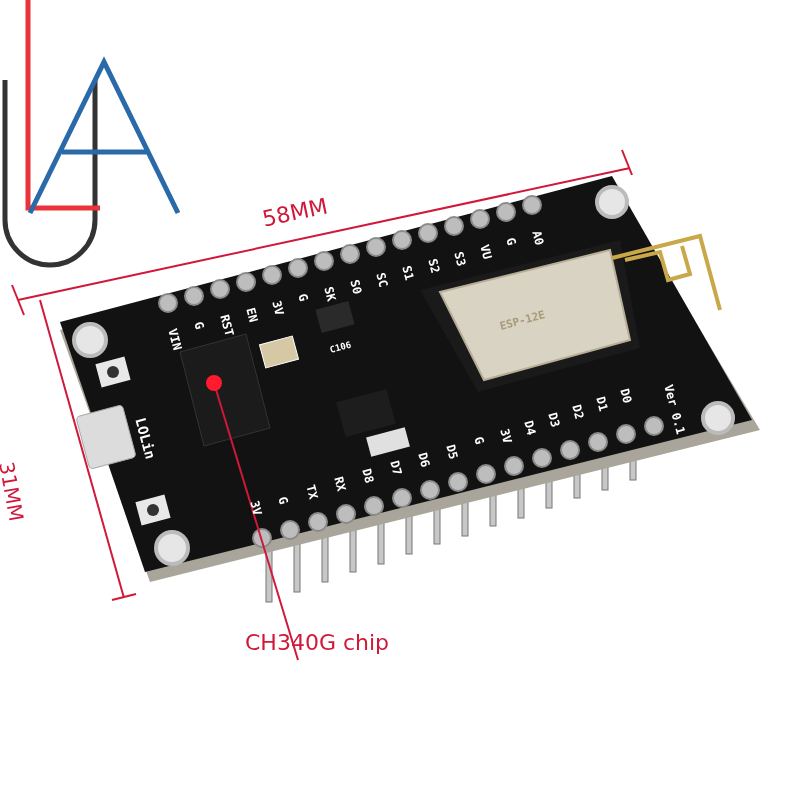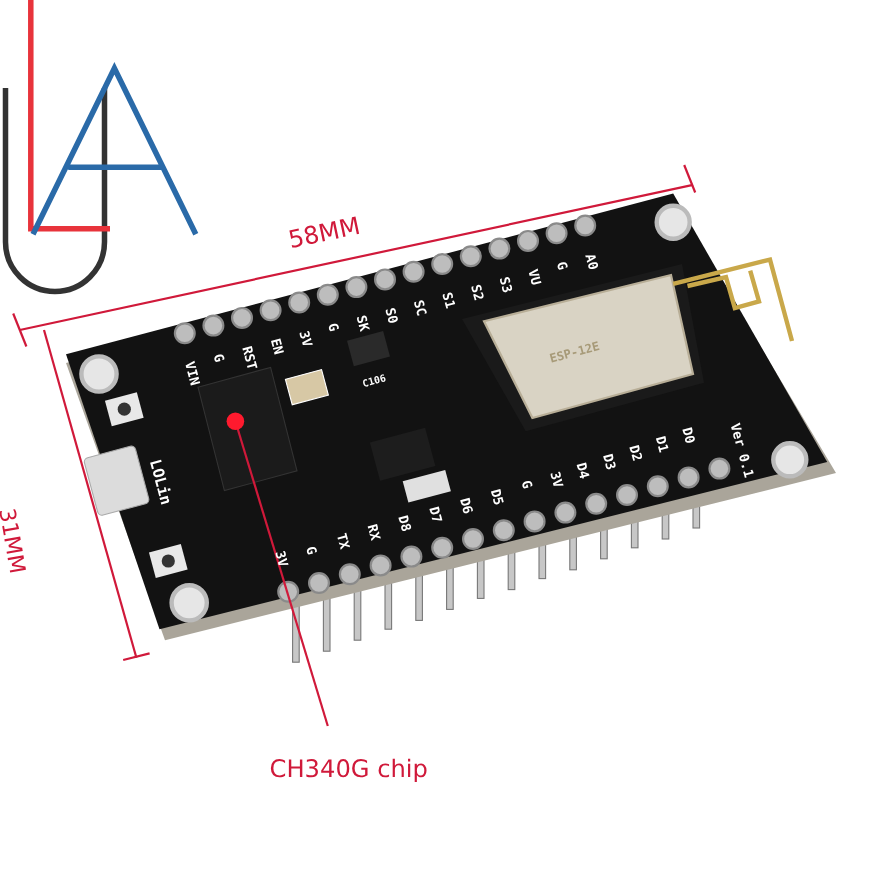--- a/index.html
+++ b/index.html
@@ -115,21 +115,21 @@
   </g>
 
   <g>
     <line x1="214" y1="383" x2="298" y2="660" stroke="#d0193a" stroke-width="2"></line>
     <circle cx="214" cy="383" r="8" fill="#ff1a2e"></circle>
   </g>
 </svg>
 
 <div class="ann" style="left:262px;top:200px;font-size:22px;transform:rotate(-12deg);">58MM</div>
 <div class="ann" style="left:18px;top:460px;font-size:20px;transform:rotate(80deg);transform-origin:left top;">31MM</div>
-<div class="ann" style="left:245px;top:687px;font-size:22px;text-align:center;">CH340G chip</div>
+<div class="ann" style="left:245px;top:630px;font-size:22px;text-align:center;">CH340G chip</div>
 
 <div class="pinlbl" style="left:140px;top:410px;font-size:14px;transform:rotate(75deg);">LOLin</div>
 <div class="pinlbl" style="left:500px;top:320px;font-size:11px;color:#a79a78;transform:rotate(-15deg);">ESP-12E</div>
 <div class="pinlbl" style="left:668px;top:378px;font-size:12px;transform:rotate(75deg);">Ver 0.1</div>
 <div class="pinlbl" style="left:330px;top:345px;font-size:9px;transform:rotate(-15deg);">C106</div>
 
 <div class="pinlbl" style="left:172px;top:322px;transform:rotate(75deg);">VIN</div>
 <div class="pinlbl" style="left:198px;top:315px;transform:rotate(75deg);">G</div>
 <div class="pinlbl" style="left:224px;top:308px;transform:rotate(75deg);">RST</div>
 <div class="pinlbl" style="left:250px;top:301px;transform:rotate(75deg);">EN</div>

